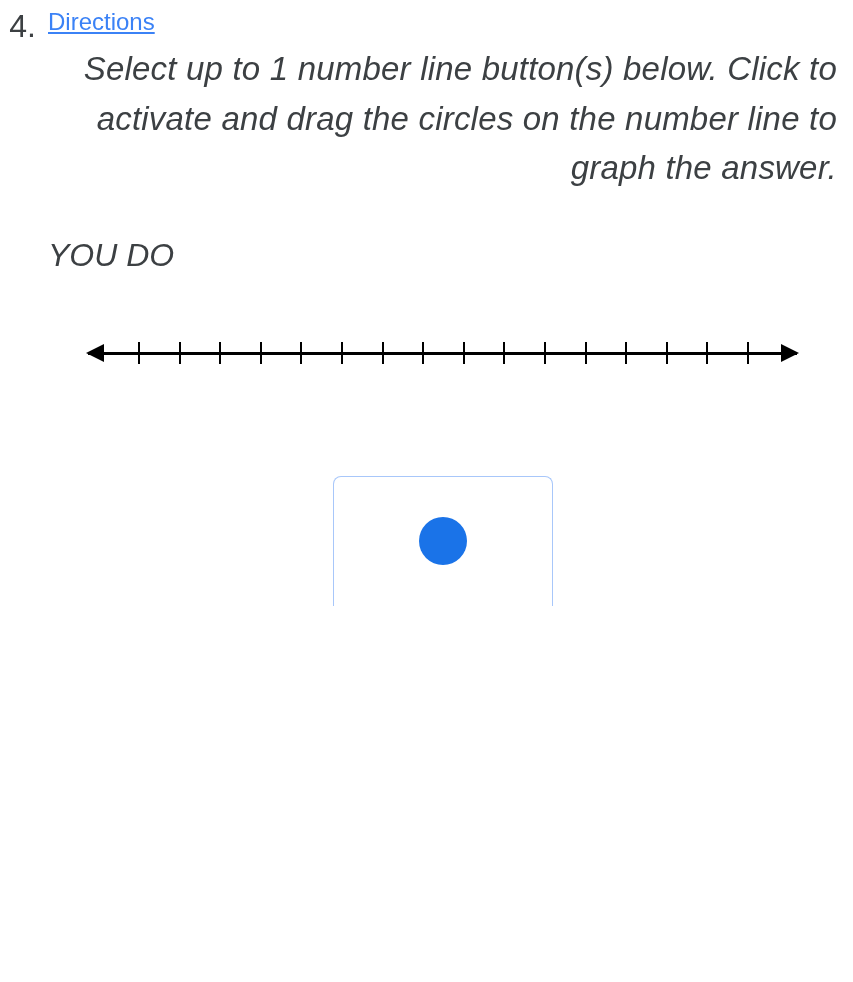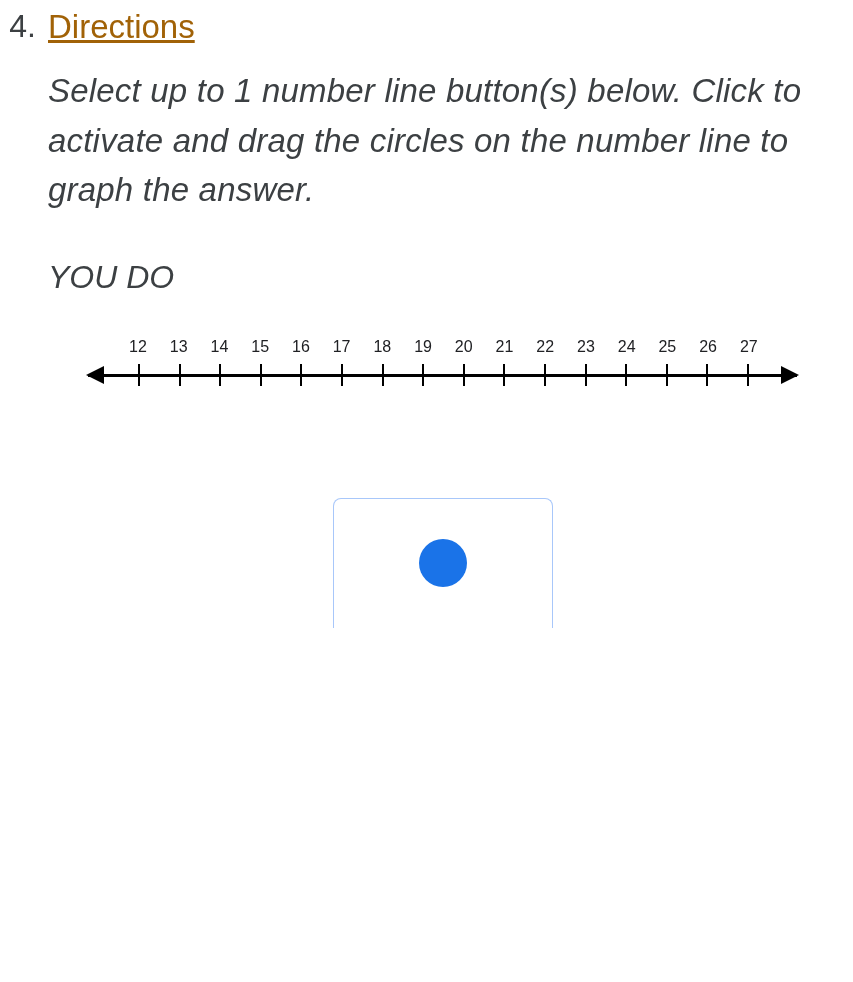--- a/index.html
+++ b/index.html
@@ -25,32 +25,33 @@
       padding-left: 0;
       padding-right: 12px;
       min-width: 48px;
       text-align: right;
     }
     .content {
       flex: 1;
       padding-right: 16px;
     }
     .directions-heading {
-      font-size: 33px;
+      font-size: 24px;
       text-decoration: underline;
-      margin-bottom: 20px;
-      color: #a16207;
+      margin-bottom: 8px;
+      color: #3b82f6;
     }
     .directions-body {
       font-size: 33px;
       font-style: italic;
       line-height: 1.5;
       margin-bottom: 44px;
       letter-spacing: 0.2px;
       color: #3c4043;
+      text-align: right;
     }
     .youdo {
       font-size: 32px;
       margin-bottom: 42px;
       color: #3c4043;
       font-style: italic;
     }
     .prompt {
       font-size: 32px;
       font-weight: bold;
@@ -156,38 +157,20 @@
 <body>
 
 <div class="container">
   <div class="qnum">4.</div>
   <div class="content">
     <div class="directions-heading">Directions</div>
     <div class="directions-body">Select up to 1 number line button(s) below. Click to activate and drag the circles on the number line to graph the answer.</div>
     <div class="youdo">YOU DO</div>
 
     <div class="numberline-wrap">
-      <div class="nl-labels" id="nl-labels">
-          <div class="nl-label">12</div>
-          <div class="nl-label">13</div>
-          <div class="nl-label">14</div>
-          <div class="nl-label">15</div>
-          <div class="nl-label">16</div>
-          <div class="nl-label">17</div>
-          <div class="nl-label">18</div>
-          <div class="nl-label">19</div>
-          <div class="nl-label">20</div>
-          <div class="nl-label">21</div>
-          <div class="nl-label">22</div>
-          <div class="nl-label">23</div>
-          <div class="nl-label">24</div>
-          <div class="nl-label">25</div>
-          <div class="nl-label">26</div>
-          <div class="nl-label">27</div>
-        </div>
       <div class="nl-arrow-left"></div>
       <div class="nl-axis"></div>
       <div class="nl-ticks" id="nl-ticks">
           <div class="nl-tick"></div>
           <div class="nl-tick"></div>
           <div class="nl-tick"></div>
           <div class="nl-tick"></div>
           <div class="nl-tick"></div>
           <div class="nl-tick"></div>
           <div class="nl-tick"></div>

